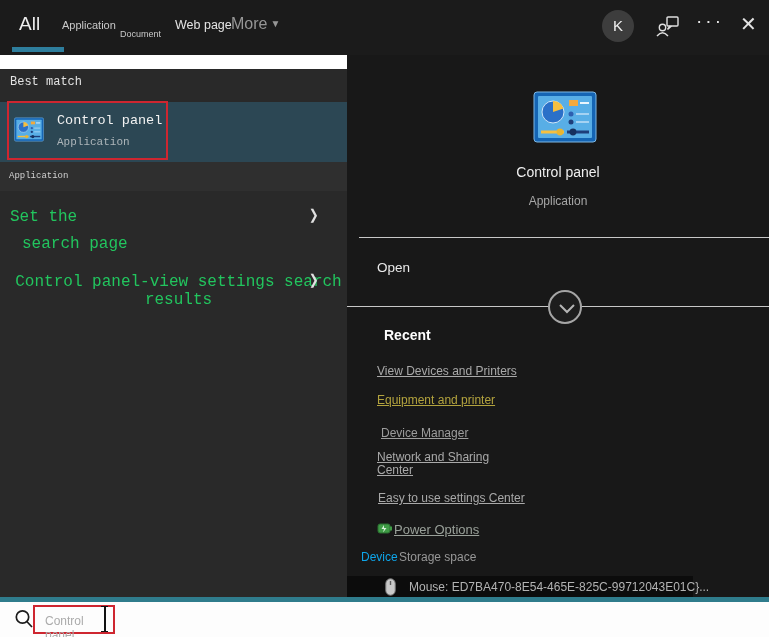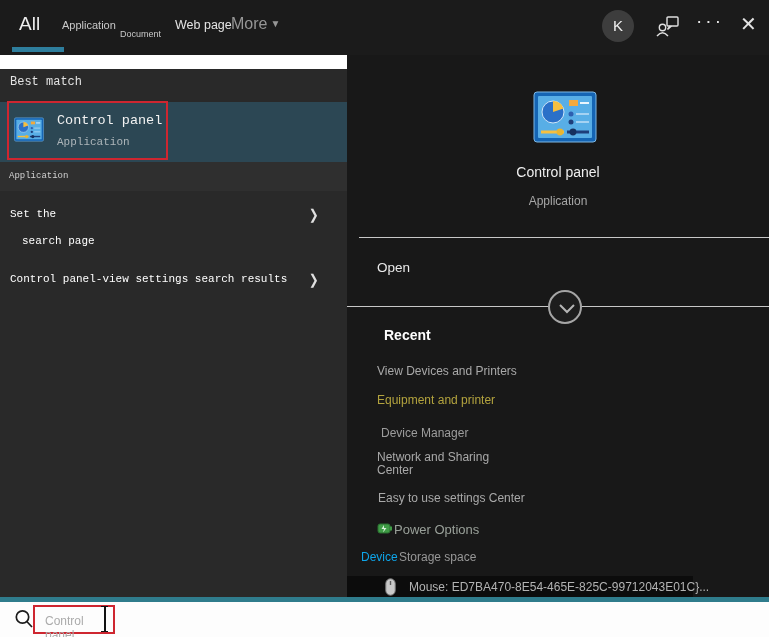--- a/index.html
+++ b/index.html
@@ -26,42 +26,42 @@
   
   .left-panel { position:absolute; left:0; top:69px; width:347px; height:624px; background:#292929;font-family:Liberation Mono, monospace; }
   .bm-label { position:absolute; left:10px; top:6px; font-size:12px; color:#e3e3e3; }
   .bm-row { position:absolute; left:0; top:33px; width:347px; height:60px; background:#2c4754; }
   .bm-icon { position:absolute; left:14px; top:15px; width:30px; height:25px; }
   .bm-title { position:absolute; left:57px; top:11px; font-size:13.5px; color:#f2f2f2; }
   .bm-sub { position:absolute; left:57px; top:34px; font-size:11px; color:#aeb6ba; }
   .red-box-bm { position:absolute; left:7px; top:32px; width:161px; height:59px; border:2px solid #ce2630; pointer-events:none; }
   .section-band { position:absolute; left:0; top:93px; width:347px; height:29px; background:#2f2f2f; }
   .section-label { position:absolute; left:9px; top:9px; font-size:9px; color:#d2d2d2; }
-  .sugg { position:absolute; color:#ffffff; font-size:11px; }
+  .sugg { position:absolute; color:#22c55e; font-size:16px;text-align:center; }
   .sugg-1-l1 { left:10px; top:139px; }
   .sugg-1-l2 { left:10px; top:166px;margin-left:12px; }
   .sugg-2-l1 { left:10px; top:204px; }
   .chevron-r { position:absolute; left:309px; font-size:16px; color:#e0e0e0; font-weight:bold; transform:scaleY(1.2); }
   .chev-1 { top:136px; }
   .chev-2 { top:201px; }
 
   
   .right-panel { position:absolute; left:347px; top:55px; width:422px; height:543px; background:#181818; }
   .hero-icon { position:absolute; left:186px; top:36px; width:64px; height:52px; }
   .hero-title { position:absolute; left:0; top:109px; width:422px; text-align:center; font-size:14px; color:#efefef; }
   .hero-sub { position:absolute; left:0; top:139px; width:422px; text-align:center; font-size:12px; color:#a6a6a6; }
   .divider { position:absolute; height:1px; background:#c7c7c7; }
   .div-1 { left:12px; right:0; top:182px; }
   .div-2 { left:0; right:0; top:251px; }
   .open-label { position:absolute; left:30px; top:205px; font-size:13.5px; color:#e9e9e9; }
   .expander { position:absolute; left:201px; top:235px; width:34px; height:34px; border-radius:50%;
               border:2px solid #a5a5a5; background:#1d1d1d; }
   .expander svg { position:absolute; left:7px; top:10px; }
   .recent-header { position:absolute; left:37px; top:272px; font-size:14px; font-weight:bold; color:#fdfdfd; }
-  .r-item { position:absolute; font-size:12px; color:#a9a9a9; white-space:nowrap; }
+  .r-item { position:absolute; font-size:12px; color:#a9a9a9; white-space:nowrap;text-decoration:underline; }
   .r-0 { left:30px; top:309px; }
   .r-1 { left:30px; top:338px; color:#b3a33e; }
   .r-2 { left:34px; top:371px; color:#9d9d9d; }
   .r-3 { left:30px; top:396px; width:128px; white-space:normal; line-height:13px; }
   .r-4 { left:31px; top:436px; }
   .r-5-icon { position:absolute; left:29px; top:465px; width:17px; height:17px; }
   .r-5 { left:47px; top:467px; font-size:13px; color:#99a099; }
   .device-row { position:absolute; left:0; top:495px; width:422px; font-size:12px; }
   .device-label { position:absolute; left:14px; color:#0ea5e9; }
   .storage-label { position:absolute; left:52px; color:#979797; }

